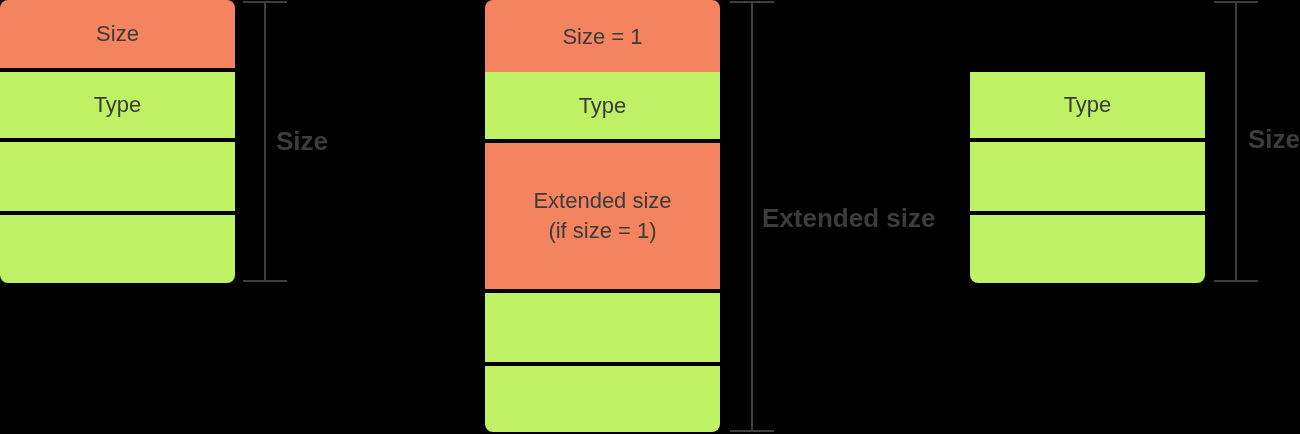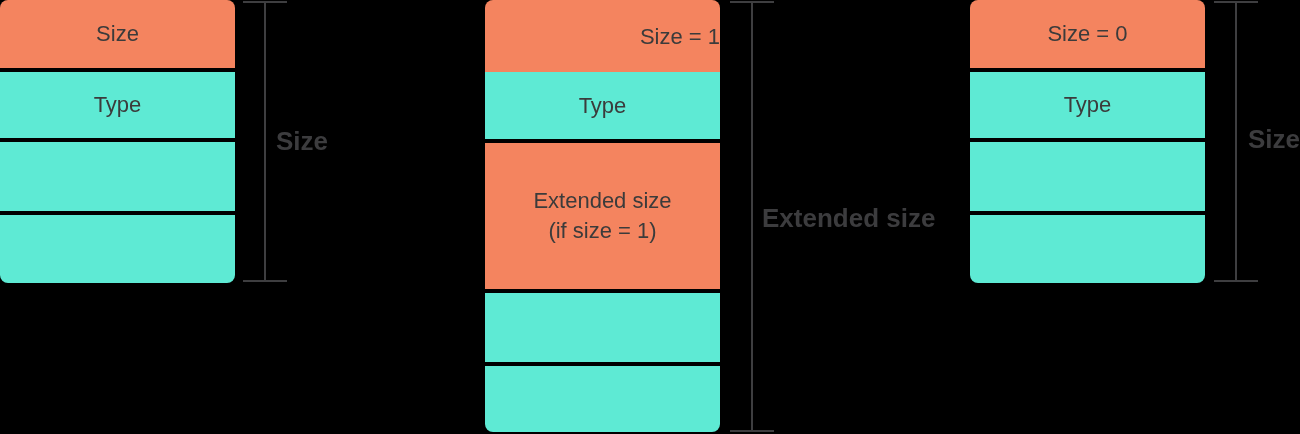--- a/index.html
+++ b/index.html
@@ -29,32 +29,32 @@
     align-items: center;
     justify-content: center;
     text-align: center;
     font-size: 22px;
     line-height: 30px;
     color: #3B3B3B;
     white-space: pre-line;
     box-sizing: border-box;
   }
   .orange { background: #F4845F; }
-  .peach  { background: #5eead4; text-align: right; }
+  .peach  { background: #bef264; text-align: right; }
   .r-top    { border-radius: 8px 8px 0 0; }
   .r-bottom { border-radius: 0 0 8px 8px; }
 
   
   .s-r1 { top: 0;     height: 68px; }
   .s-r2 { top: 72px;  height: 66px; }
   .s-r3 { top: 142px; height: 69px; }
   .s-r4 { top: 215px; height: 68px; }
 
   
-  .e-r1 { top: 0;     height: 73px; justify-content: flex-end; }
+  .e-r1 { top: 0;     height: 73px; }
   .e-r2 { top: 72px;  height: 67px; }
   .e-r3 { top: 143px; height: 146px; }
   .e-r4 { top: 293px; height: 69px; }
   .e-r5 { top: 366px; height: 66px; }
 
   
   .dim-line {
     position: absolute;
     width: 2px;
     background: #3E3E40;
@@ -114,23 +114,20 @@
     </div>
     <div class="row orange e-r3">
       <span>Extended size
 (if size = 1)</span>
     </div>
     <div class="row peach e-r4"></div>
     <div class="row peach e-r5 r-bottom"></div>
   </div>
 
   <div class="col col-sizezero">
-    <div class="row orange s-r1 r-top">
-      <span>Size = 0</span>
-    </div>
     <div class="row peach s-r2">
       <span>Type</span>
     </div>
     <div class="row peach s-r3"></div>
     <div class="row peach s-r4 r-bottom"></div>
   </div>
 
   <div class="dim-tick dim1-tick-top"></div>
   <div class="dim-line dim1-line"></div>
   <div class="dim-tick dim1-tick-bot"></div>

